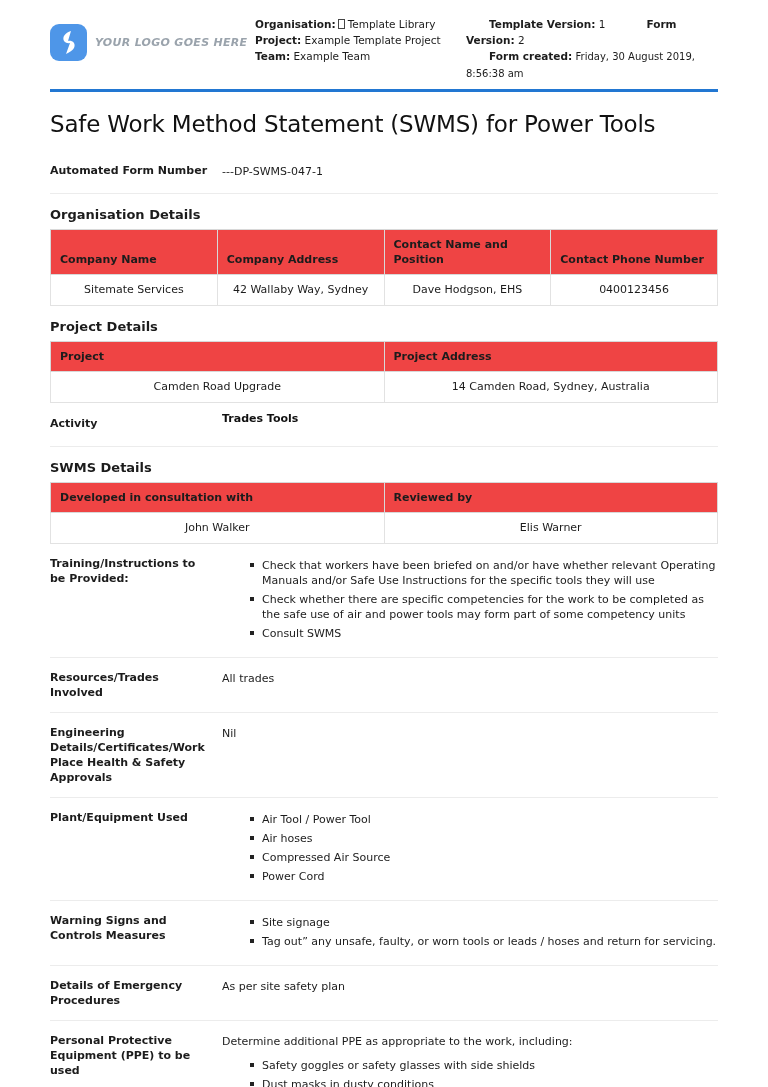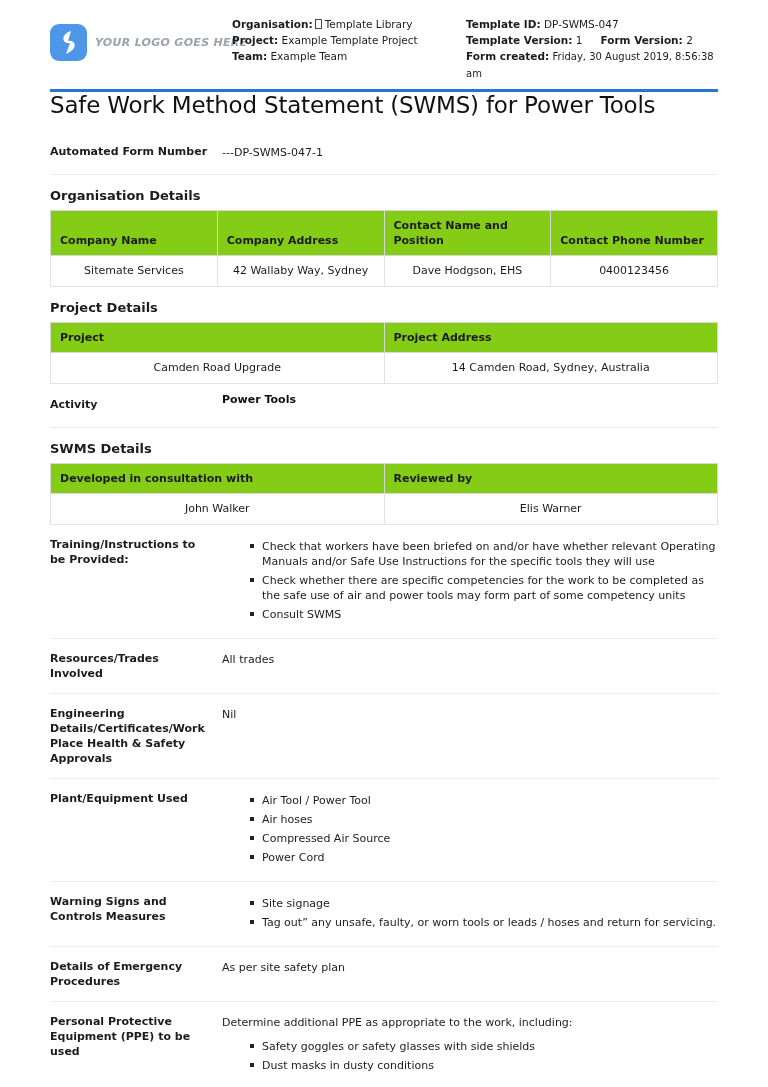--- a/index.html
+++ b/index.html
@@ -24,41 +24,41 @@
     background: #4e96e8; position: relative; flex: 0 0 auto;
   }
   .logo-square svg { position: absolute; left: 7px; top: 6px; }
   .logo-text {
     margin-left: 8px; color: #9aa3ac; font-size: 11px; font-weight: bold;
     font-style: italic; letter-spacing: .3px; white-space: nowrap;
   }
   .hdr-col { font-size: 10.5px; line-height: 16px; }
   .hdr-col-1 { width: 234px; }
   .hdr-col-2 { flex: 1; }
-  .hdr-col b { font-weight: bold; }
+  .hdr-col b { font-weight: bold; margin-left: 23px; }
   .glyph-box {
     display: inline-block; width: 7px; height: 10px;
     border: 1px solid #444; margin: 0 3px 0 2px; vertical-align: -1px;
   }
   .small-val { font-size: 10px; }
   .vgap { display: inline-block; width: 18px; }
   .blue-rule { border: none; border-top: 3px solid #2277d2; margin-top: 7px; }
   
-  .doc-title { font-size: 23px; font-weight: 500; color: #111; letter-spacing: -.2px; }
+  .doc-title { font-size: 23px; font-weight: 500; color: #111; margin-top: 19px; letter-spacing: -.2px; }
   
   .frow { display: flex; padding: 12px 0; }
   .frow .flabel { width: 172px; flex: 0 0 auto; font-weight: bold; font-size: 11px; line-height: 15px; padding-right: 12px; }
   .frow .fvalue { flex: 1; font-size: 11px; line-height: 15px; padding-top: 1px; }
   .rule-after { border-bottom: 1px solid #ececec; }
   .autoform { margin-top: 14px; padding-bottom: 14px; }
   
   .sec-title { font-weight: bold; font-size: 13px; margin: 13px 0 7px 0; }
   table { width: 100%; border-collapse: collapse; font-size: 11px; table-layout: fixed; }
   th {
-    background: #84cc16; border: 1px solid #d8d8d8;
+    background: #ef4444; border: 1px solid #d8d8d8;
     text-align: left; font-weight: bold; vertical-align: bottom;
     padding: 7px 9px; line-height: 15px;
   }
   td { border: 1px solid #e2e2e2; padding: 8px 11px; line-height: 14px; vertical-align: middle; text-align: center; }
   .w25 { width: 25%; }
   .w50 { width: 50%; }
   
   .activity-row { padding: 13px 0 15px 0; }
   .activity-value { font-size: 24px; font-weight: bold; color: #111; line-height: 26px; margin-top: -6px; }
   
@@ -84,21 +84,20 @@
         </svg>
       </span>
       <span class="logo-text">YOUR LOGO GOES HERE</span>
     </div>
     <div class="hdr-col hdr-col-1">
       <div><b>Organisation:</b><span class="glyph-box"></span><span>Template Library</span></div>
       <div><b>Project:</b> <span>Example Template Project</span></div>
       <div><b>Team:</b> <span>Example Team</span></div>
     </div>
     <div class="hdr-col hdr-col-2">
-      <div><b>Template ID:</b> <span>DP-SWMS-047</span></div>
       <div><b>Template Version:</b> <span>1</span><span class="vgap"></span><b>Form Version:</b> <span>2</span></div>
       <div><b>Form created:</b> <span class="small-val">Friday, 30 August 2019, 8:56:38 am</span></div>
     </div>
   </div>
   <hr class="blue-rule">
 
   <h1 class="doc-title">Safe Work Method Statement (SWMS) for Power Tools</h1>
 
   <div class="frow autoform rule-after">
     <div class="flabel">Automated Form Number</div>
@@ -136,21 +135,21 @@
     <tbody>
       <tr>
         <td>Camden Road Upgrade</td>
         <td>14 Camden Road, Sydney, Australia</td>
       </tr>
     </tbody>
   </table>
 
   <div class="frow activity-row rule-after">
     <div class="flabel">Activity</div>
-    <div class="fvalue activity-value">Power Tools</div>
+    <div class="fvalue activity-value">Trades Tools</div>
   </div>
 
   <div class="sec-title">SWMS Details</div>
   <table>
     <thead>
       <tr>
         <th class="w50">Developed in consultation with</th>
         <th class="w50">Reviewed by</th>
       </tr>
     </thead>

